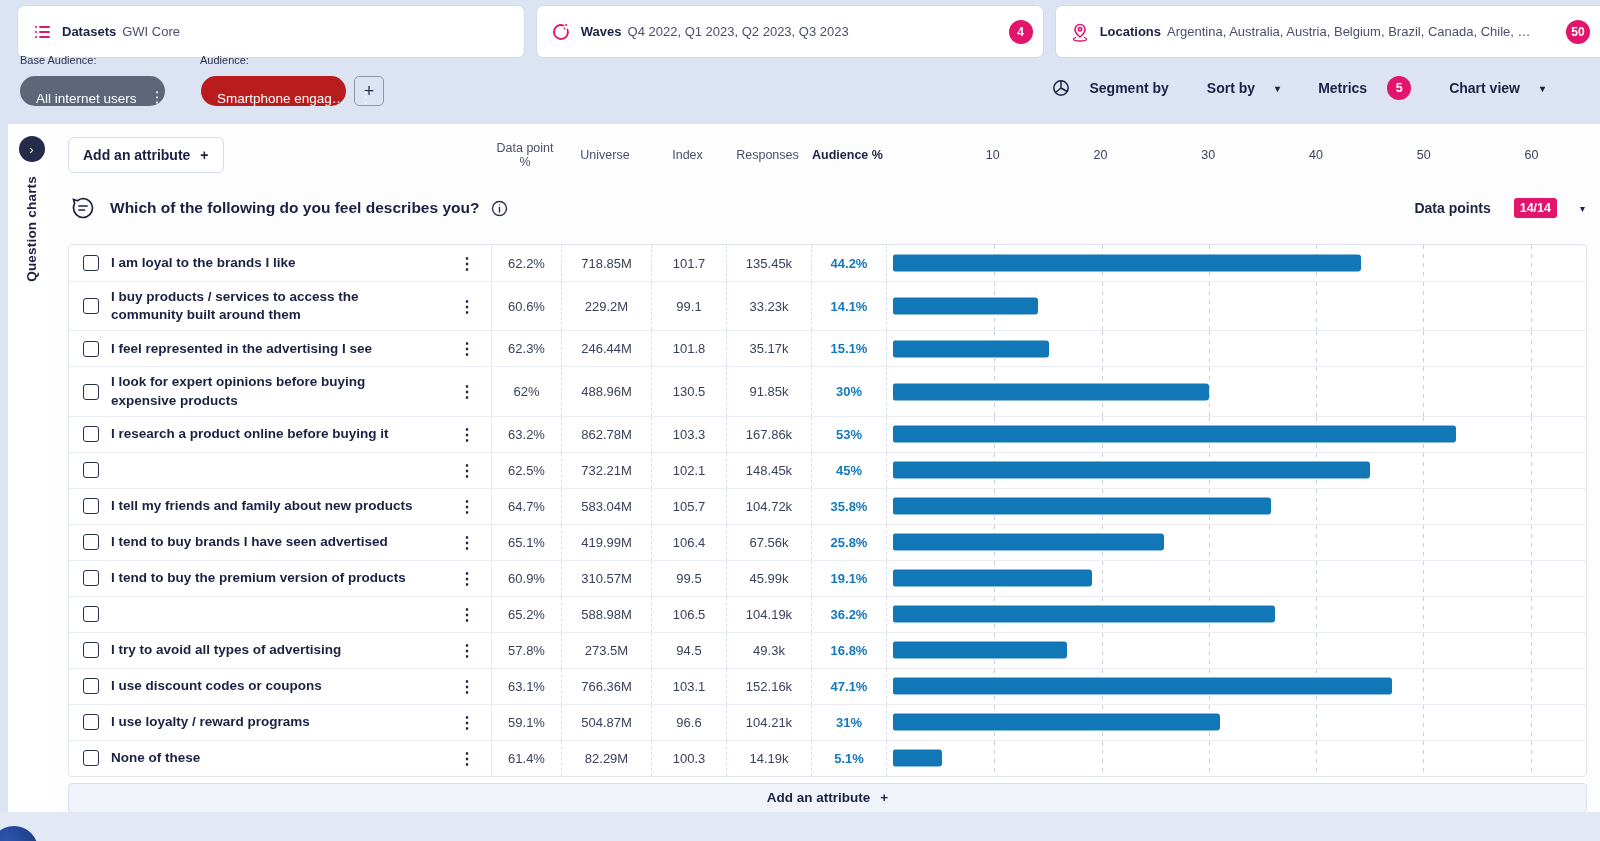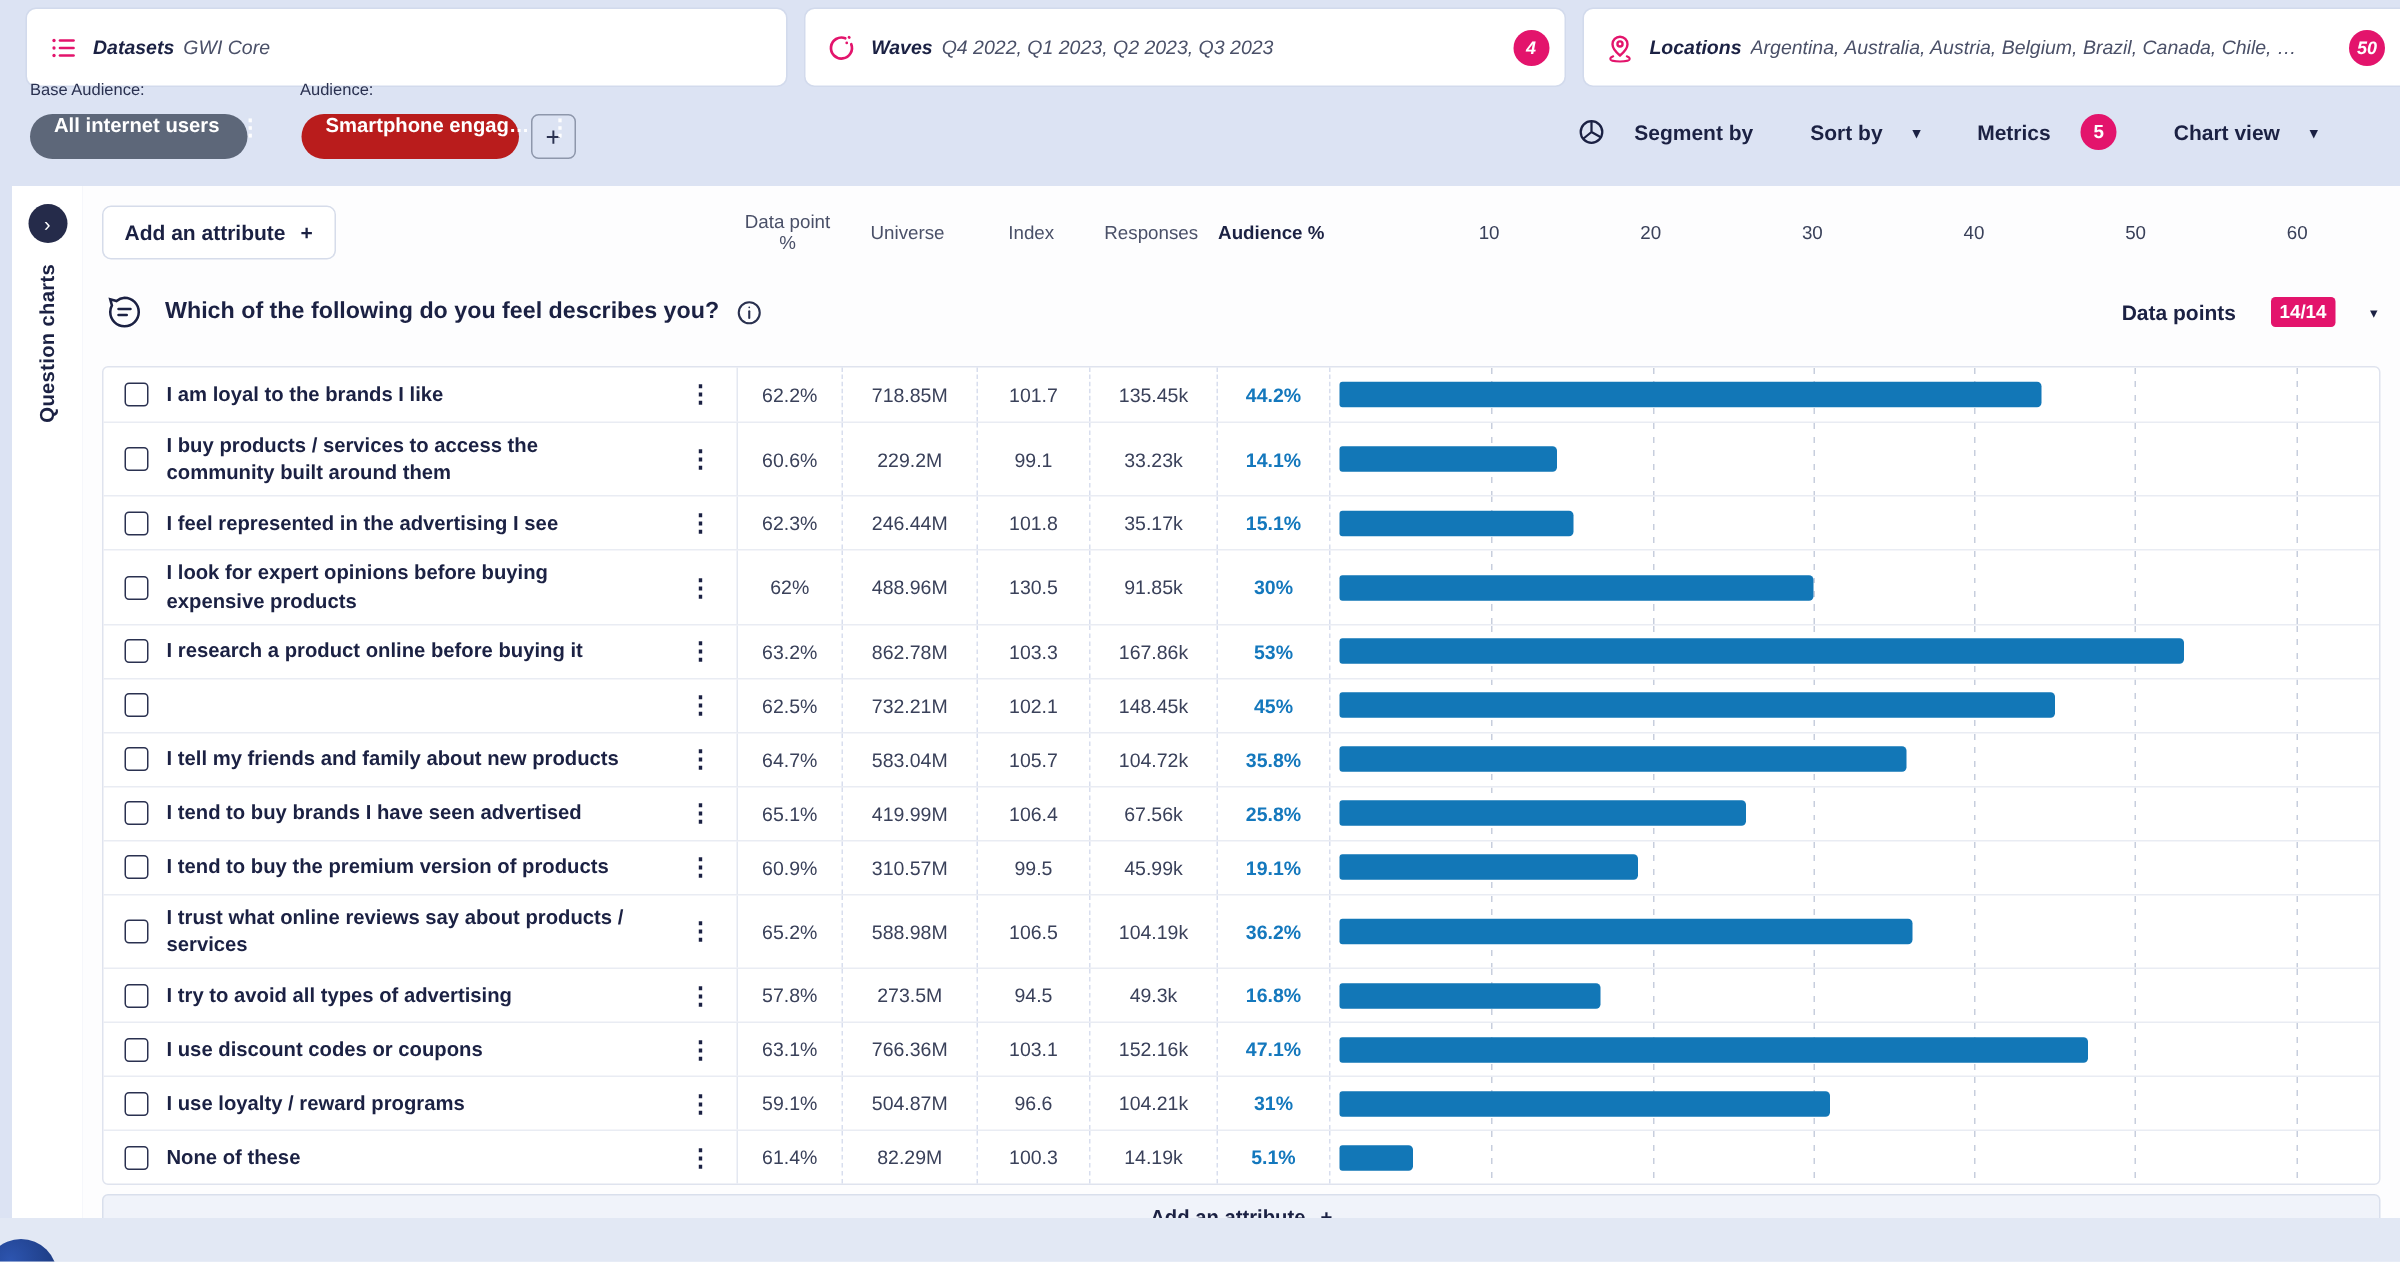--- a/index.html
+++ b/index.html
@@ -8,39 +8,39 @@
     font-family:"Liberation Sans", sans-serif;
     background:#dce3f3;
     color:#1b2143;
     font-size:13px;
   }
   
   .topbar { display:flex; gap:13px; padding:6px 0 6px 18px; height:46px; }
   .topcard {
     background:#fff; border-radius:6px; height:51px;
     display:flex; align-items:center; padding:0 10px 0 14px;
-    flex:1 1 0; min-width:0; box-shadow:0 0 0 1px rgba(180,190,215,.25);font-style:italic;
+    flex:1 1 0; min-width:0; box-shadow:0 0 0 1px rgba(180,190,215,.25);
   }
   .topcard:last-child { border-top-right-radius:0; border-bottom-right-radius:0; flex:1.08 1 0; }
   .topcard .ticon { width:20px; height:20px; flex:0 0 20px; color:#e3146c; }
   .topcard .tlabel { font-weight:bold; margin-left:10px; white-space:nowrap; }
   .topcard .tvalue { color:#4a5068; margin-left:6px; white-space:nowrap; overflow:hidden; text-overflow:ellipsis; flex:1 1 auto; }
   .badge-circle {
     background:#e3146c; color:#fff; font-weight:bold; font-size:12px;
     min-width:24px; height:24px; border-radius:12px; padding:0 4px;
     display:flex; align-items:center; justify-content:center; margin-left:8px; flex:0 0 auto;
   }
   
   .aud-area { padding:8px 55px 0 20px; height:78px; position:relative; }
   .aud-labels { display:flex; font-size:11px; color:#2a3150; }
   .aud-labels .lbl1 { width:180px; }
   .pill-row { display:flex; align-items:center; margin-top:10px; gap:8px; }
   .pill {
-    height:30px; border-radius:16px; color:#fff; font-weight:bold; font-size:13.5px;
-    display:flex; align-items:flex-start; padding:0 10px 0 16px; white-space:nowrap;
+    height:30px; border-radius:16px; color:#fff; font-weight:normal; font-size:13.5px;
+    display:flex; align-items:flex-end; padding:0 10px 0 16px; white-space:nowrap;
   }
   .pill .kebab { margin-left:10px; font-size:15px; letter-spacing:0; opacity:.95; padding:0 3px; }
   .pill-base { background:#5d6779; width:145px; justify-content:space-between; margin-right:28px; }
   .pill-aud  { background:#b91c1c; width:145px; justify-content:space-between; }
   .add-aud-btn {
     width:30px; height:30px; border:1px solid #8e97ab; border-radius:5px; background:transparent;
     font-size:18px; color:#2a3150; display:flex; align-items:center; justify-content:center; cursor:pointer;
   }
   .view-controls {
     position:absolute; right:55px; top:30px; display:flex; align-items:center; gap:38px;
@@ -449,21 +449,20 @@
             <div class="gridline" style="left: 46.0476%;"></div>
             <div class="gridline" style="left: 61.3968%;"></div>
             <div class="gridline" style="left: 76.746%;"></div>
             <div class="gridline" style="left: 92.0952%;"></div>
             <div class="bar" style="width: calc(29.317% - 6px);"></div>
           </div>
         </div>
         <div class="trow">
           <div class="cell label-cell">
             <span class="checkbox"></span>
-            <span class="row-label">I trust what online reviews say about products / services</span>
             <span class="kebab-btn">⋮</span>
           </div>
           <div class="cell sep-solid">65.2%</div>
           <div class="cell sep-dash">588.98M</div>
           <div class="cell sep-dash">106.5</div>
           <div class="cell sep-dash">104.19k</div>
           <div class="cell sep-dash aud-val">36.2%</div>
           <div class="chart-cell">
             <div class="gridline" style="left: 15.3492%;"></div>
             <div class="gridline" style="left: 30.6984%;"></div>

